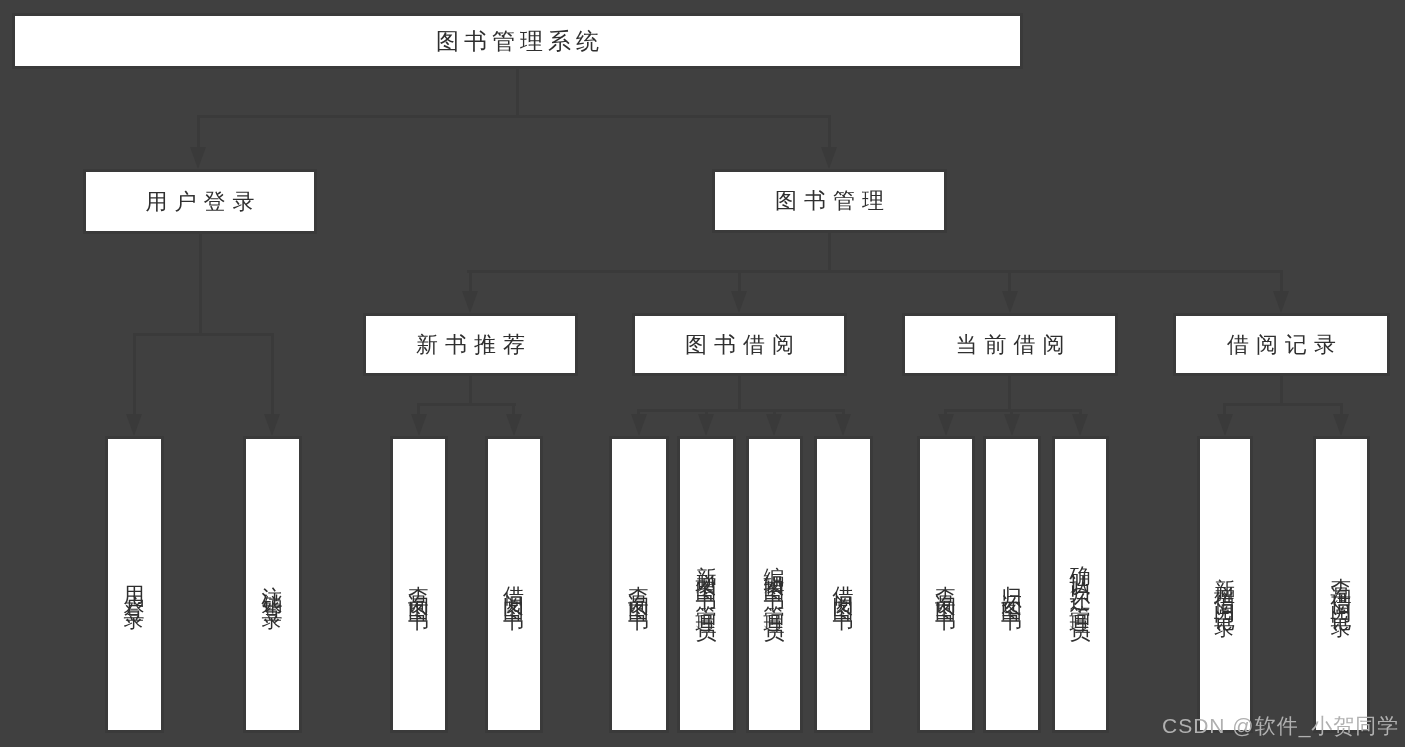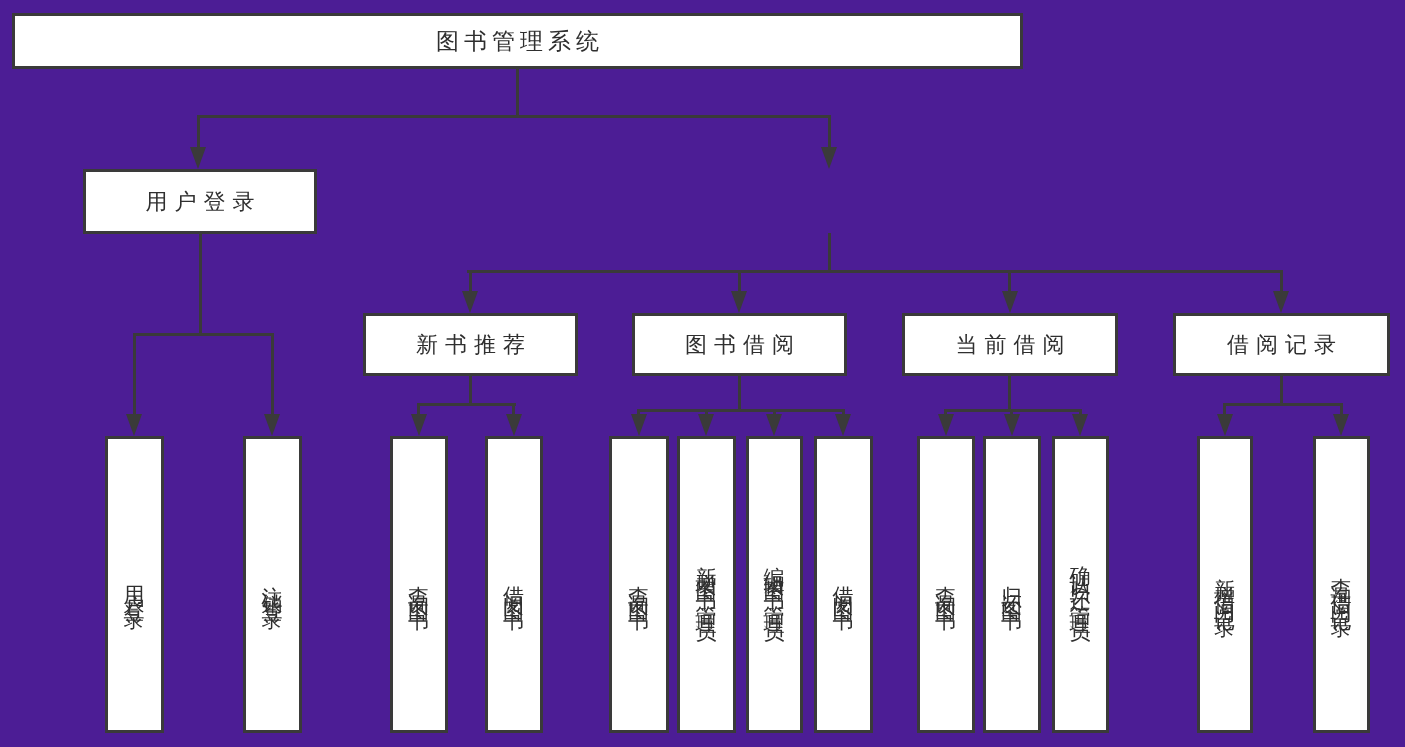--- a/index.html
+++ b/index.html
@@ -1,19 +1,19 @@
 <!DOCTYPE html>
 <html><head>
 <meta charset="utf-8">
 <style>
   html,body{margin:0;padding:0;background:#ffffff;}
   #canvas{
     position:relative;
     width:1405px;height:747px;
-    background:#4c1d95;
+    background:#404040;
     font-family:"Liberation Sans","DejaVu Sans",sans-serif;
     overflow:hidden;
   }
   .node{
     position:absolute;
     box-sizing:border-box;
     border:3px solid #3a3a3a;
     background:#ffffff;
     display:flex;align-items:center;justify-content:center;
     color:#2f2f2f;
@@ -113,20 +113,23 @@
     <div class="arrow" style="left:1333px;top:414px;"></div>
   </div>
 
   <div class="node hnode rootnode" style="left:12px;top:13px;width:1011px;height:56px;">
     <span>图书管理系统</span>
   </div>
 
   <div class="node hnode" style="left:83px;top:169px;width:234px;height:65px;">
     <span>用户登录</span>
   </div>
+  <div class="node hnode" style="left:712px;top:169px;width:235px;height:64px;">
+    <span>图书管理</span>
+  </div>
 
   <div class="node hnode" style="left:363px;top:313px;width:215px;height:63px;">
     <span>新书推荐</span>
   </div>
   <div class="node hnode" style="left:902px;top:313px;width:216px;height:63px;">
     <span>当前借阅</span>
   </div>
   <div class="node hnode" style="left:632px;top:313px;width:215px;height:63px;">
     <span>图书借阅</span>
   </div>
@@ -167,14 +170,15 @@
   <div class="node vnode" style="left:1052px;top:436px;width:57px;height:297px;">
     <span>确认归还（管理员）</span>
   </div>
   <div class="node vnode" style="left:1197px;top:436px;width:56px;height:297px;">
     <span>新增借阅记录</span>
   </div>
   <div class="node vnode" style="left:1313px;top:436px;width:57px;height:297px;">
     <span>查询借阅记录</span>
   </div>
 
+  <div class="watermark">CSDN @软件_小贺同学</div>
 
 </div>
 
 </body></html>

